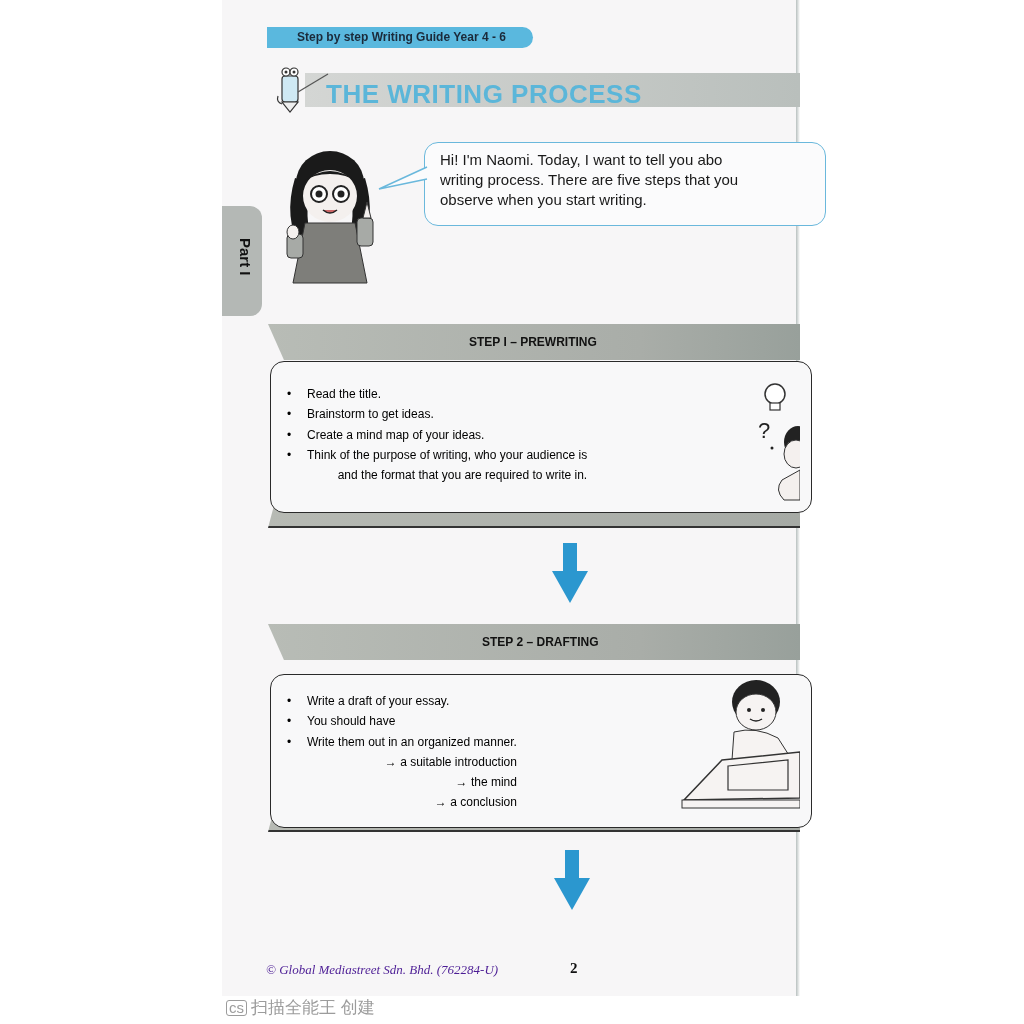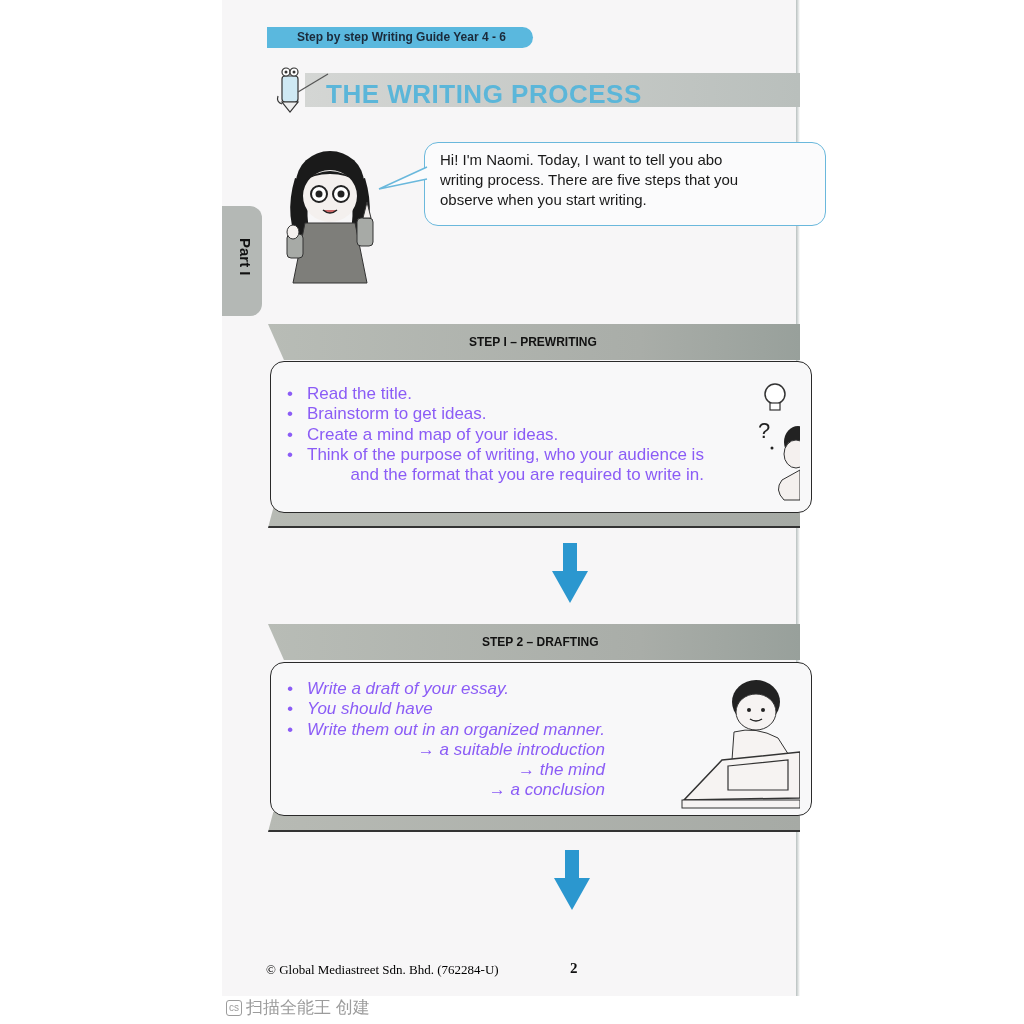--- a/index.html
+++ b/index.html
@@ -15,29 +15,29 @@
   .bubble { position:absolute; left:424px; top:142px; width:400px; height:82px; border:1.5px solid #6ab8dc; border-radius:14px; background:#fbfbfc; }
   .bubble-tail { position:absolute; left:377px; top:165px; width:52px; height:30px; }
   .bubble-text { position:absolute; left:440px; top:150px; width:370px; font-size:15px; line-height:20px; color:#1a1a1a; white-space:pre; }
   .side-tab { position:absolute; left:222px; top:206px; width:40px; height:110px; background:#b4b8b5; border-radius:0 12px 12px 0; }
   .side-tab span { position:absolute; left:8px; top:32px; font-size:15px; font-weight:bold; color:#111; transform:rotate(90deg); transform-origin:left top; left:32px; white-space:nowrap; }
   .step { position:absolute; left:268px; width:532px; }
   .step-band { position:absolute; left:0; top:0; width:532px; height:36px; background:linear-gradient(90deg,#b8bcb6,#a9ada8 70%,#98a09b); clip-path:polygon(0 0,100% 0,100% 100%,3% 100%); }
   .step-title { position:absolute; top:11px; font-size:12px; font-weight:bold; color:#111; white-space:nowrap; }
   .step-bottom { position:absolute; left:0; width:532px; height:18px; background:linear-gradient(90deg,#b7bab4,#a6aaa5); border-bottom:2px solid #333; clip-path:polygon(1% 0,100% 0,100% 100%,0 100%); }
   .step-box { position:absolute; left:2px; width:540px; border:1.5px solid #2a2a2a; border-radius:14px; background:#f8f8f9; }
-  .list { position:absolute; left:16px; font-size:17px; line-height:20.3px; color:#8b5cf6; }
+  .list { position:absolute; left:16px; font-size:12px; line-height:20.3px; color:#000000; }
   .list .li { position:relative; padding-left:20px; white-space:nowrap; }
   .list .li::before { content:"•"; position:absolute; left:0; top:0; }
   .list .sub { padding-left:20px; white-space:nowrap;text-align:right; }
   .arrow-down { position:absolute; width:40px; height:62px; }
-  .footer { position:absolute; left:266px; top:962px; font-family:"Liberation Serif", serif; font-size:13px; color:#000000; white-space:nowrap; }
+  .footer { position:absolute; left:266px; top:962px; font-family:"Liberation Serif", serif; font-style:italic; font-size:13px; color:#4c1d95; white-space:nowrap; }
   .page-num { position:absolute; left:570px; top:960px; font-family:"Liberation Serif", serif; font-weight:bold; font-size:15px; color:#111; }
   .watermark { position:absolute; left:226px; top:996px; font-size:17px; color:#9c9c9c; white-space:nowrap; display:flex; align-items:center; gap:4px; }
-  .cs-badge { display:inline-block; border:1.5px solid #9c9c9c; border-radius:3px; font-size:10px; padding:0 2px; line-height:14px; color:#9c9c9c; }
+  .cs-badge { display:inline-block; border:1.5px solid #9c9c9c; border-radius:3px; font-size:15px; padding:0 2px; line-height:14px; color:#9c9c9c; }
   .think-icon { position:absolute; left:758px; top:380px; width:42px; height:130px; }
   .drafting-girl { position:absolute; left:678px; top:672px; width:122px; height:142px; }
 </style>
 </head>
 <body>
 
 <div class="page"></div>
 <div class="page-edge"></div>
 
 <div class="header-pill">
@@ -113,21 +113,21 @@
 
 <svg class="arrow-down" style="left:550px; top:543px;" viewBox="0 0 40 62">
   <rect x="13" y="0" width="14" height="30" fill="#2b97cf"></rect>
   <polygon points="2,28 38,28 20,60" fill="#2b97cf"></polygon>
 </svg>
 
 <div class="step" style="top:624px;">
   <div class="step-band"></div>
   <div class="step-title" style="left:214px;">STEP 2 – DRAFTING</div>
   <div class="step-bottom" style="top:188px;"></div>
-  <div class="step-box" style="top:38px; height:152px;font-style:italic;">
+  <div class="step-box" style="top:50px; height:152px;">
     <div class="list" style="top:16px;">
       <div class="li">Write a draft of your essay.</div>
       <div class="li">You should have</div>
       <div class="li">Write them out in an organized manner.</div>
       <div class="sub">→  a suitable introduction</div>
       <div class="sub">→  the mind</div>
       <div class="sub">→  a conclusion</div>
     </div>
   </div>
 </div>

